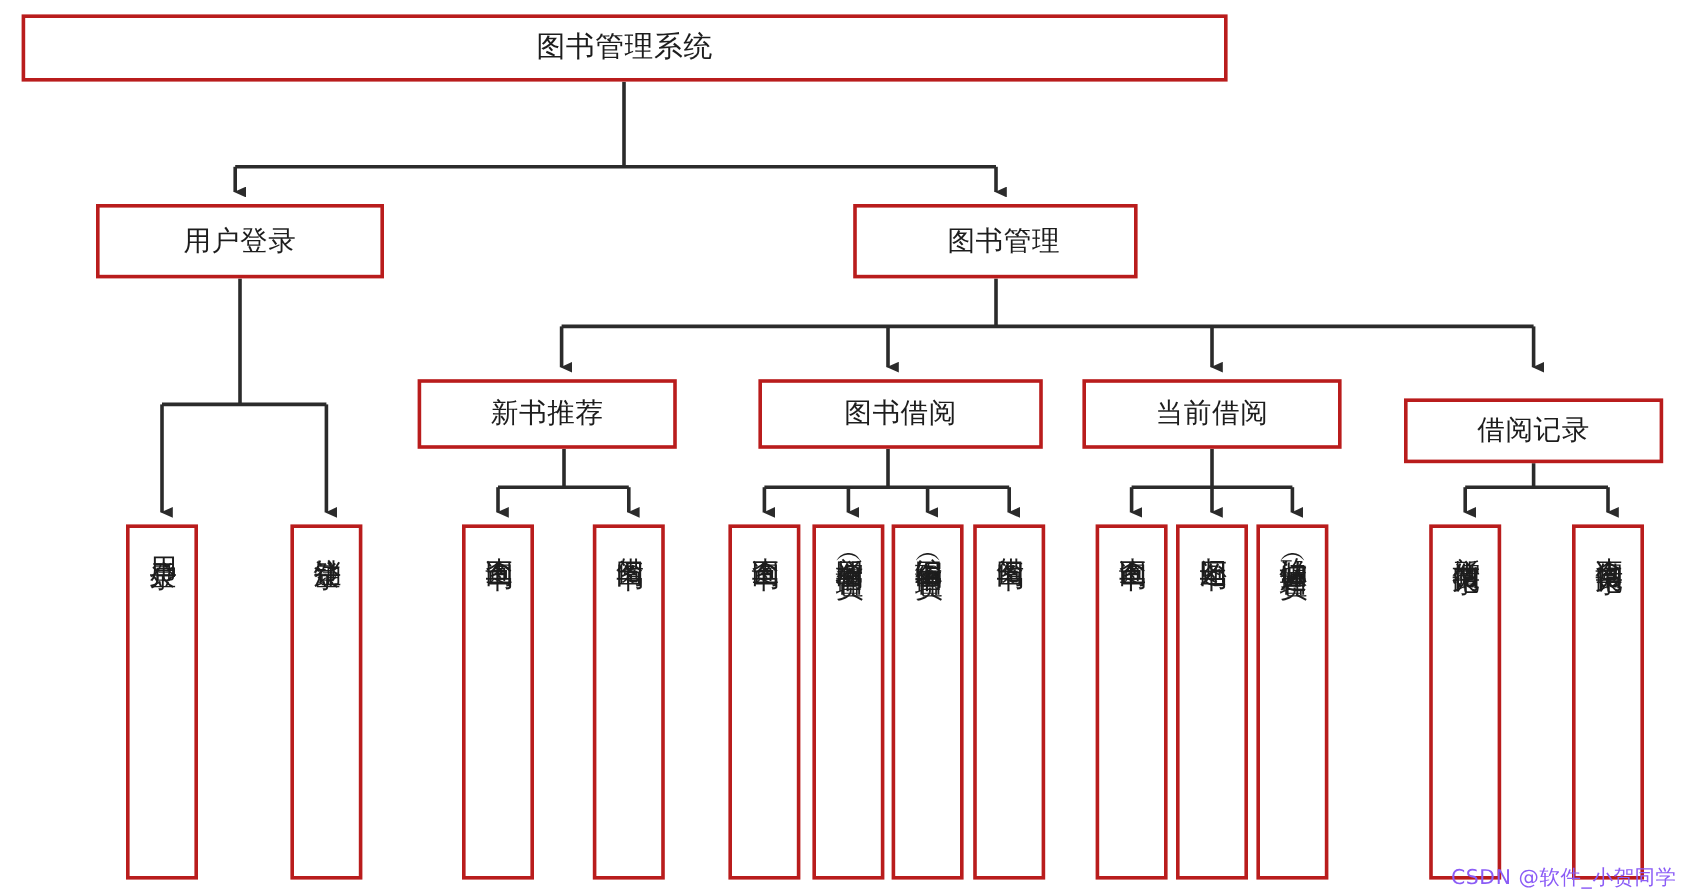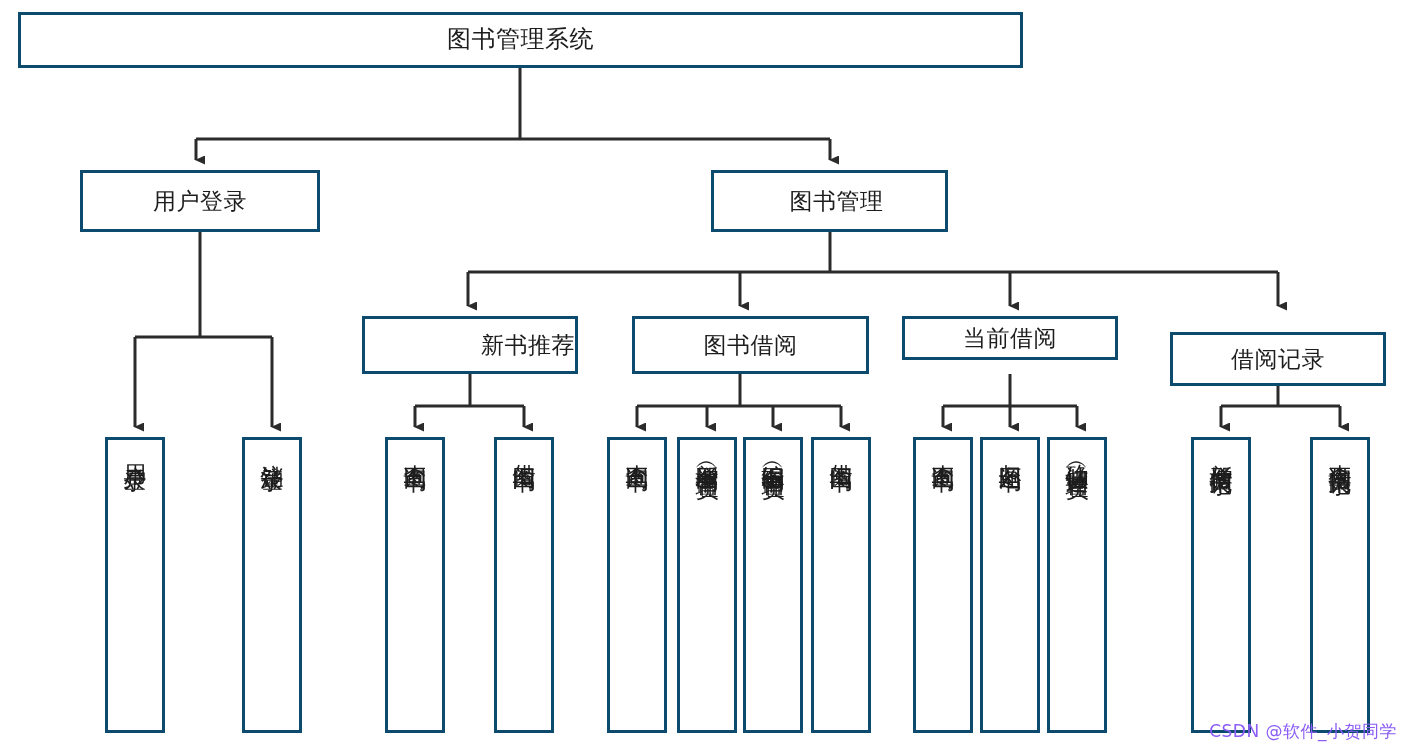--- a/index.html
+++ b/index.html
@@ -21,21 +21,21 @@
   #diagram-svg {
     position: absolute;
     left: 0;
     top: 0;
     width: 1405px;
     height: 747px;
   }
   .node {
     position: absolute;
     box-sizing: border-box;
-    border: 3px solid #0c4a6e;
+    border: 3px solid #b91c1c;
     background: #ffffff;
     display: flex;
     align-items: center;
     justify-content: center;
     color: #1d1d1d;
   }
   .node-label {
     display: block;
     text-align: center;
     line-height: 1.15;
@@ -139,29 +139,29 @@
   </div>
 
   <div class="node horizontal" style="left:80px; top:170px; width:240px; height:62px;">
     <span class="node-label">用户登录</span>
   </div>
 
   <div class="node horizontal" style="left:711px; top:170px; width:237px; height:62px;padding-left:14px;">
     <span class="node-label">图书管理</span>
   </div>
 
-  <div class="node horizontal" style="left:362px; top:316px; width:216px; height:58px;justify-content:flex-end;">
+  <div class="node horizontal" style="left:348px; top:316px; width:216px; height:58px;">
     <span class="node-label">新书推荐</span>
   </div>
 
   <div class="node horizontal" style="left:632px; top:316px; width:237px; height:58px;">
     <span class="node-label">图书借阅</span>
   </div>
 
-  <div class="node horizontal" style="left:902px; top:316px; width:216px; height:44px;">
+  <div class="node horizontal" style="left:902px; top:316px; width:216px; height:58px;">
     <span class="node-label">当前借阅</span>
   </div>
 
   <div class="node horizontal" style="left:1170px; top:332px; width:216px; height:54px;">
     <span class="node-label">借阅记录</span>
   </div>
 
   <div class="node vertical" style="left:105px; top:437px; width:60px; height:296px;">
     <span class="node-label">用户登录</span>
   </div>

